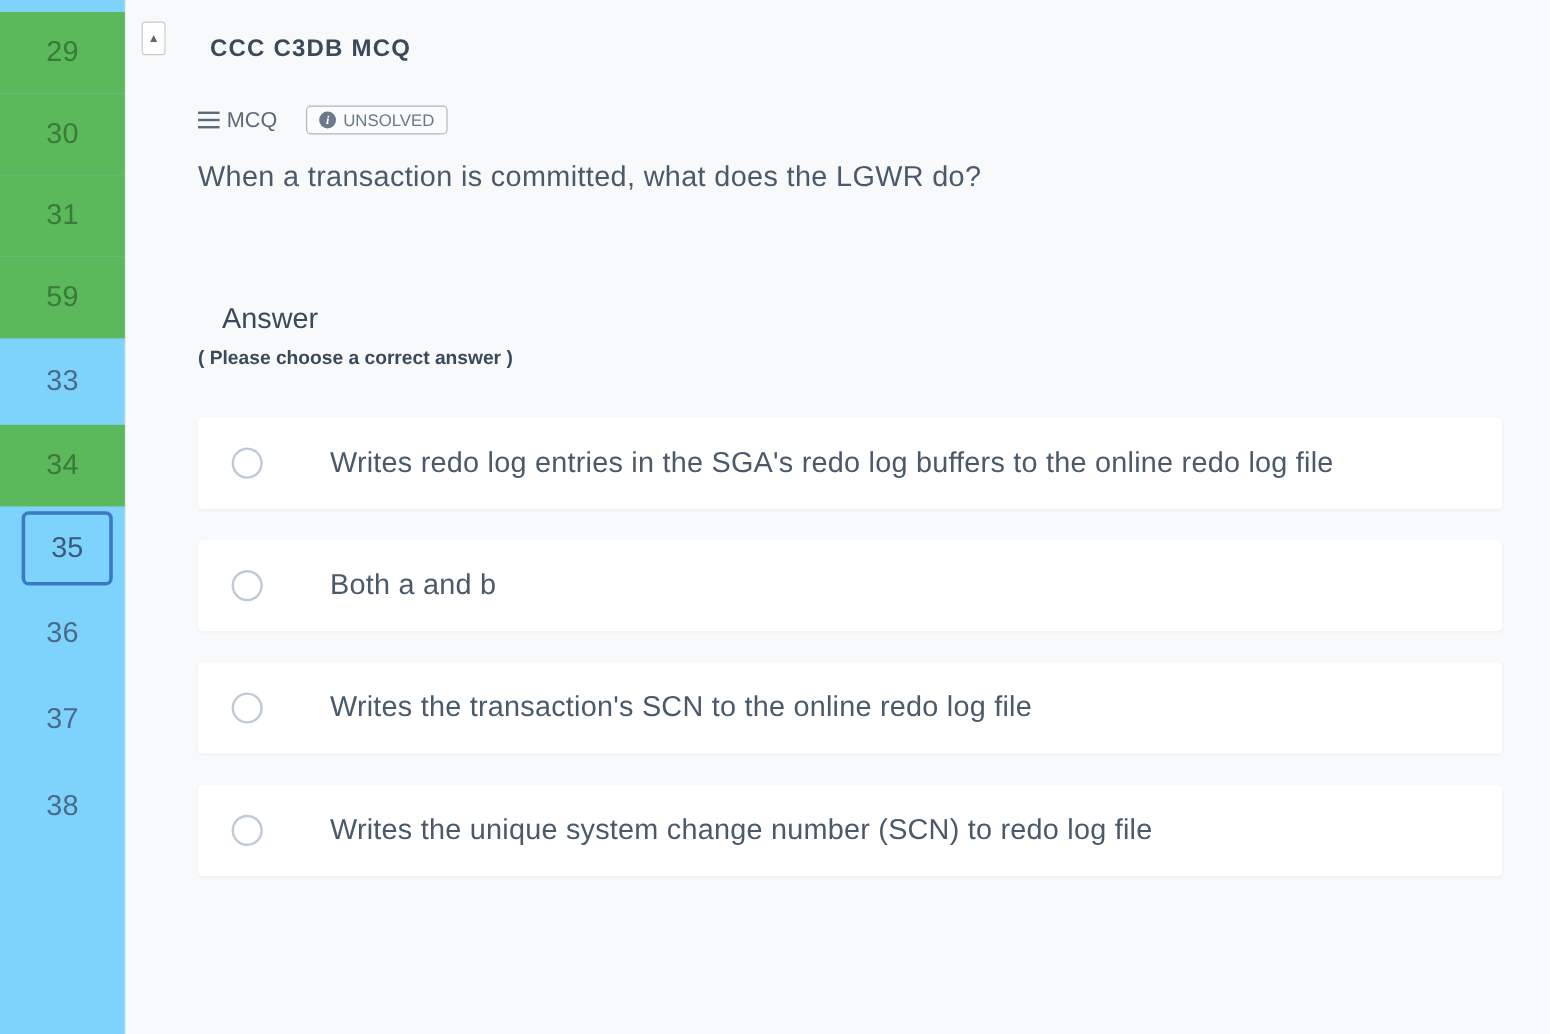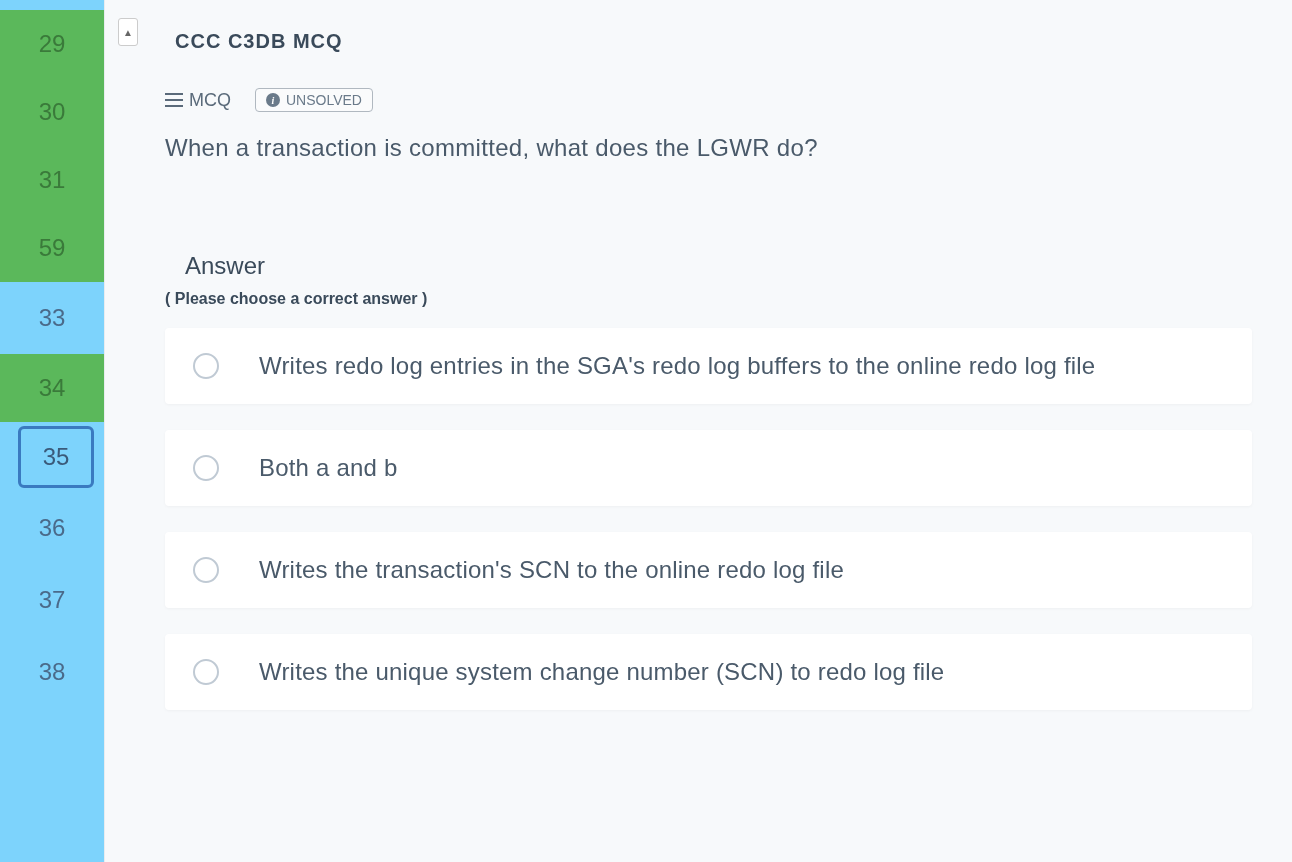--- a/index.html
+++ b/index.html
@@ -139,30 +139,30 @@
     .answer-label {
       font-size: 24px;
       color: #3a4a5a;
       margin-bottom: 10px;
       margin-left: 20px;
     }
     .answer-hint {
       font-size: 16px;
       font-weight: 600;
       color: #3a4a5a;
-      margin-bottom: 20px;
+      margin-bottom: 40px;
     }
     .options { display: flex; flex-direction: column; gap: 26px; }
     .option {
       background: #fff;
       border-radius: 4px;
       padding: 24px 28px;
       display: flex;
       align-items: center;
-      gap: 40px;
+      gap: 56px;
       cursor: pointer;
       box-shadow: 0 1px 3px rgba(0,0,0,0.04);
     }
     .radio-circle {
       width: 26px;
       height: 26px;
       border: 2px solid #c0cad4;
       border-radius: 50%;
       flex-shrink: 0;
     }

